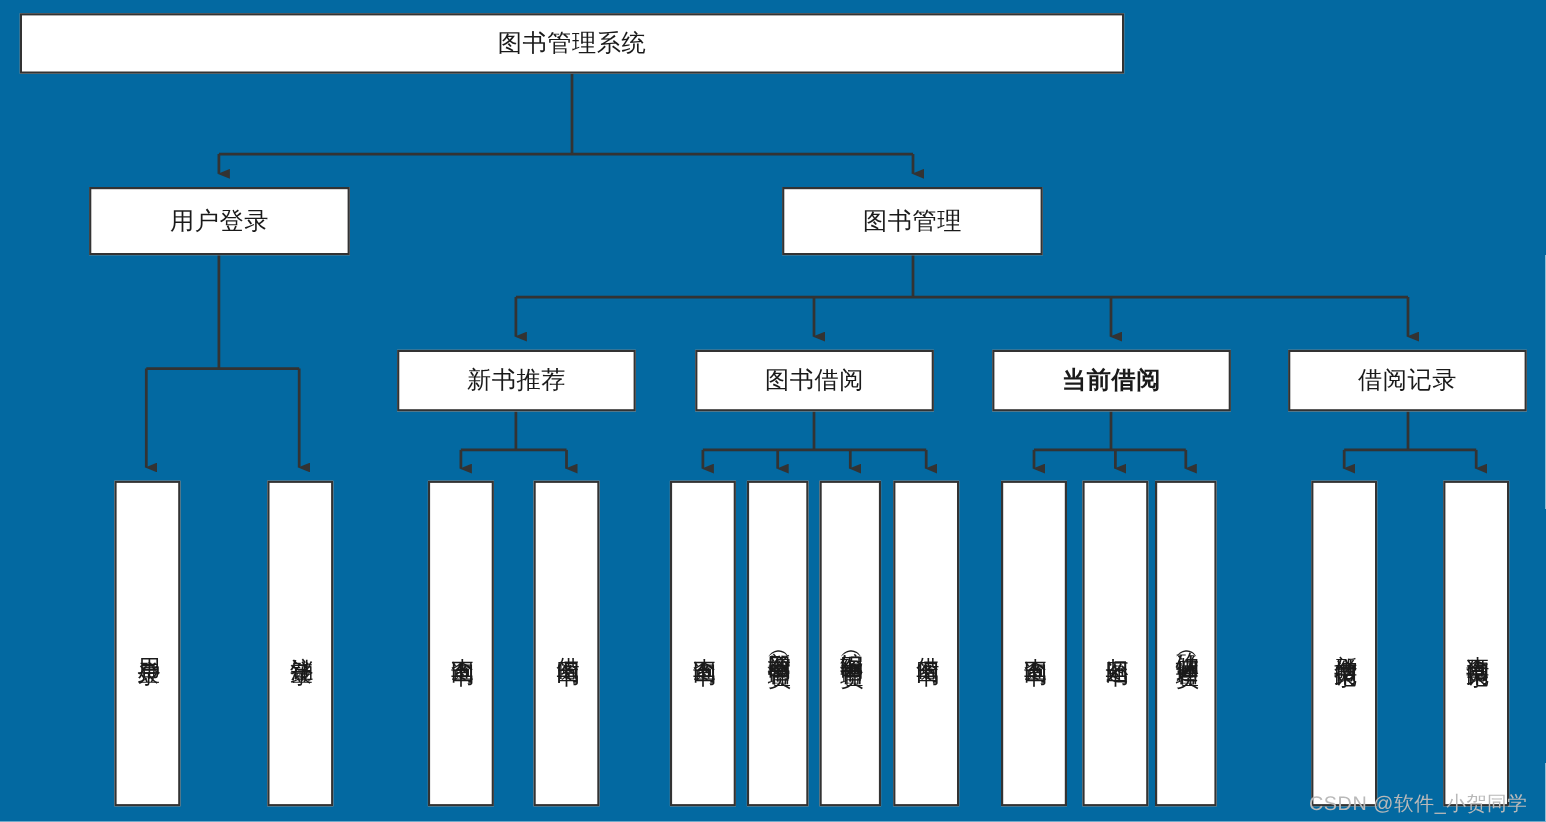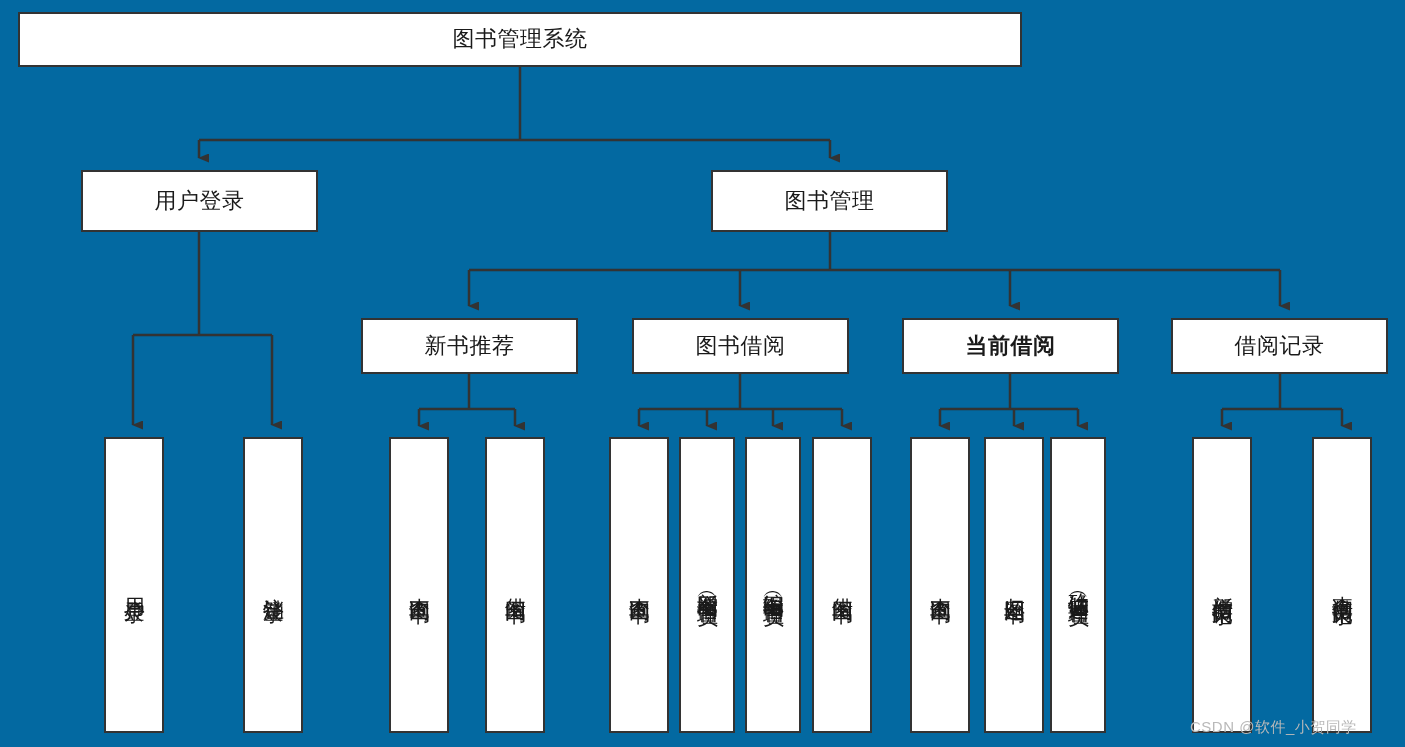--- a/index.html
+++ b/index.html
@@ -52,21 +52,21 @@
     font-size: 21px;
     line-height: 1.28;
     writing-mode: vertical-rl;
     text-orientation: upright;
     letter-spacing: 2px;
     white-space: nowrap;
   }
   .watermark {
     position: absolute;
     color: #b9b9b9;
-    font-size: 15px;
+    font-size: 18px;
     white-space: nowrap;
     letter-spacing: 0.5px;
   }
 </style>
 </head>
 <body>
 
 <div id="canvas">
 
   <svg class="edges" viewBox="0 0 1405 747">

